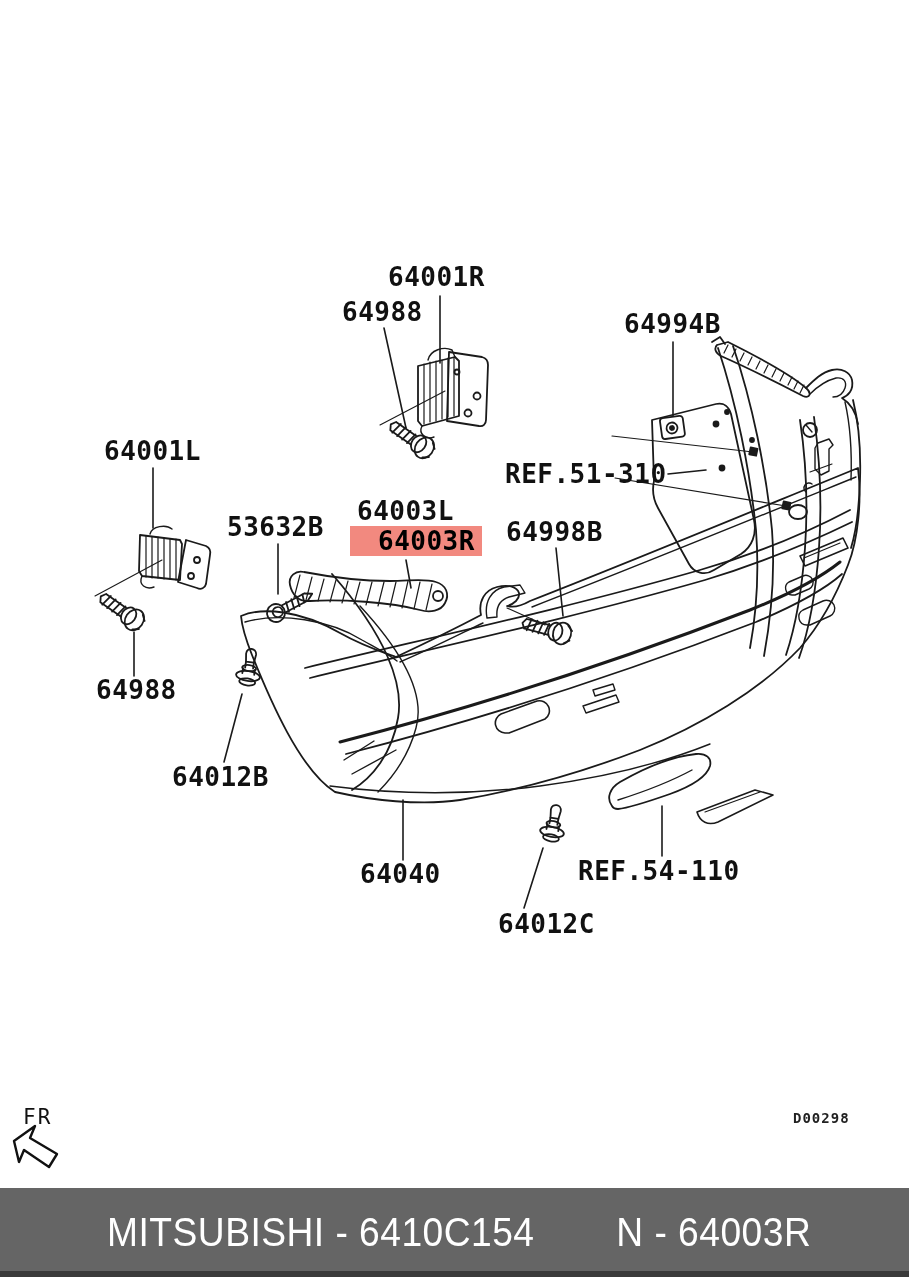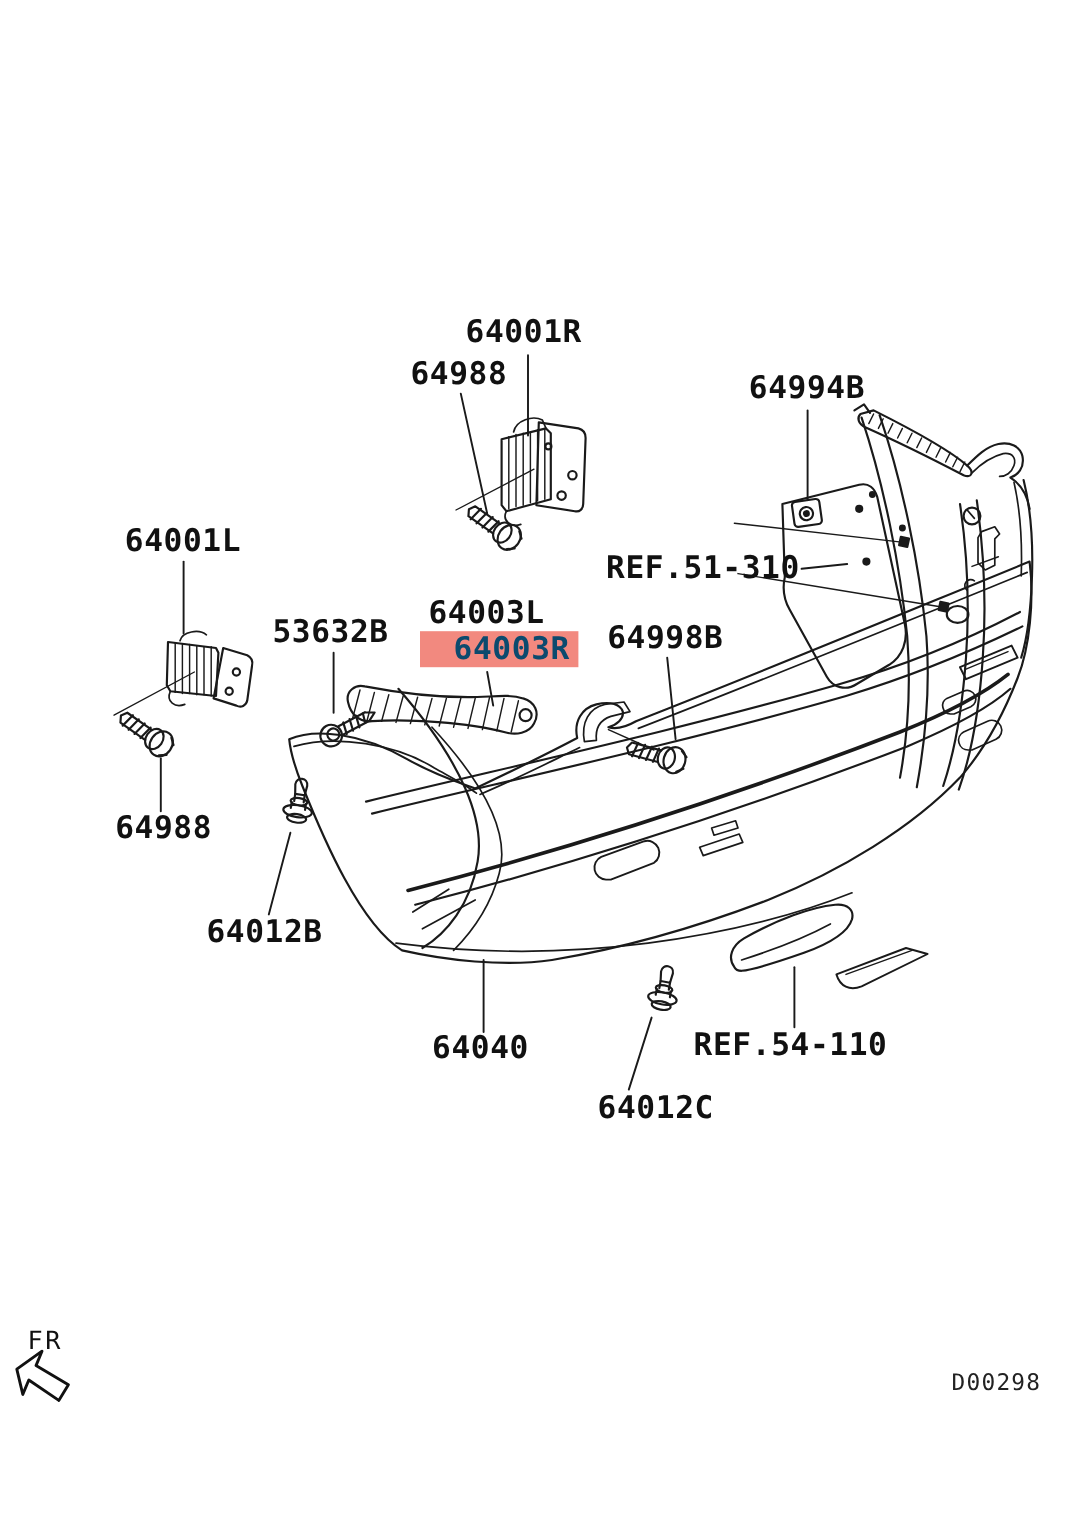--- a/index.html
+++ b/index.html
@@ -3,21 +3,21 @@
 <meta charset="utf-8">
 <style>
   html,body{margin:0;padding:0;background:#ffffff;}
   #stage{position:relative;width:909px;height:1277px;background:#ffffff;overflow:hidden;
          font-family:"DejaVu Sans Mono",monospace;text-align:right;}
   #lineart{position:absolute;left:0;top:0;}
   .plabel{position:absolute;white-space:nowrap;font-weight:bold;font-size:26px;
           letter-spacing:.5px;color:#111;line-height:1;}
   .plabel.hl{background:#f2897f;color:#8b1414;padding:2px 7px;}
   .fr{position:absolute;left:23px;top:1105px;font-size:21px;font-weight:normal;color:#111;letter-spacing:2px;}
-  .dcode{position:absolute;left:793px;top:1141px;font-size:19px;font-weight:normal;color:#222;letter-spacing:1px;}
+  .dcode{position:absolute;left:793px;top:1110px;font-size:14px;font-weight:bold;color:#222;letter-spacing:1px;}
   #banner{position:absolute;left:0;top:1188px;width:909px;height:89px;background:#656565;
           display:flex;align-items:center;justify-content:center;gap:58px;
           box-shadow:inset 0 -6px 0 #3a3a3a;}
   #banner span{font-family:"Liberation Sans",sans-serif;font-size:40px;color:#ffffff;
                transform:scaleX(.93);letter-spacing:.5px;}
   svg *{vector-effect:non-scaling-stroke;}
 </style>
 </head>
 <body>
 
@@ -198,25 +198,29 @@
     <polygon points="14,1141 35,1126 30,1138 57,1154 49,1167 24,1150 19,1162" fill="#ffffff" stroke="#111" stroke-width="2.4"></polygon>
   </svg>
 
   <div class="plabel" style="left:388px;top:264px">64001R</div>
   <div class="plabel" style="left:342px;top:299px">64988</div>
   <div class="plabel" style="left:624px;top:311px">64994B</div>
   <div class="plabel" style="left:505px;top:461px">REF.51-310</div>
   <div class="plabel" style="left:104px;top:438px">64001L</div>
   <div class="plabel" style="left:227px;top:514px">53632B</div>
   <div class="plabel" style="left:357px;top:498px">64003L</div>
-  <div class="plabel hl" style="left: 350px; top: 526px; background: rgb(242, 137, 127); color: #0c4a6e; padding-left: 28px;">64003R</div>
+  <div class="plabel hl" style="left: 350px; top: 526px; background: rgb(242, 137, 127); color: #000000; padding-left: 28px;">64003R</div>
   <div class="plabel" style="left:506px;top:519px">64998B</div>
   <div class="plabel" style="left:96px;top:677px">64988</div>
   <div class="plabel" style="left:172px;top:764px">64012B</div>
   <div class="plabel" style="left:360px;top:861px">64040</div>
   <div class="plabel" style="left:498px;top:911px">64012C</div>
   <div class="plabel" style="left:578px;top:858px">REF.54-110</div>
 
   <div class="fr">FR</div>
   <div class="dcode">D00298</div>
 
+  <div id="banner" style="background: rgb(101, 101, 101);">
+    <span style="color: rgb(255, 255, 255);">MITSUBISHI - 6410C154</span>
+    <span style="color: rgb(255, 255, 255);">N - 64003R</span>
+  </div>
 
 </div>
 
 </body></html>

